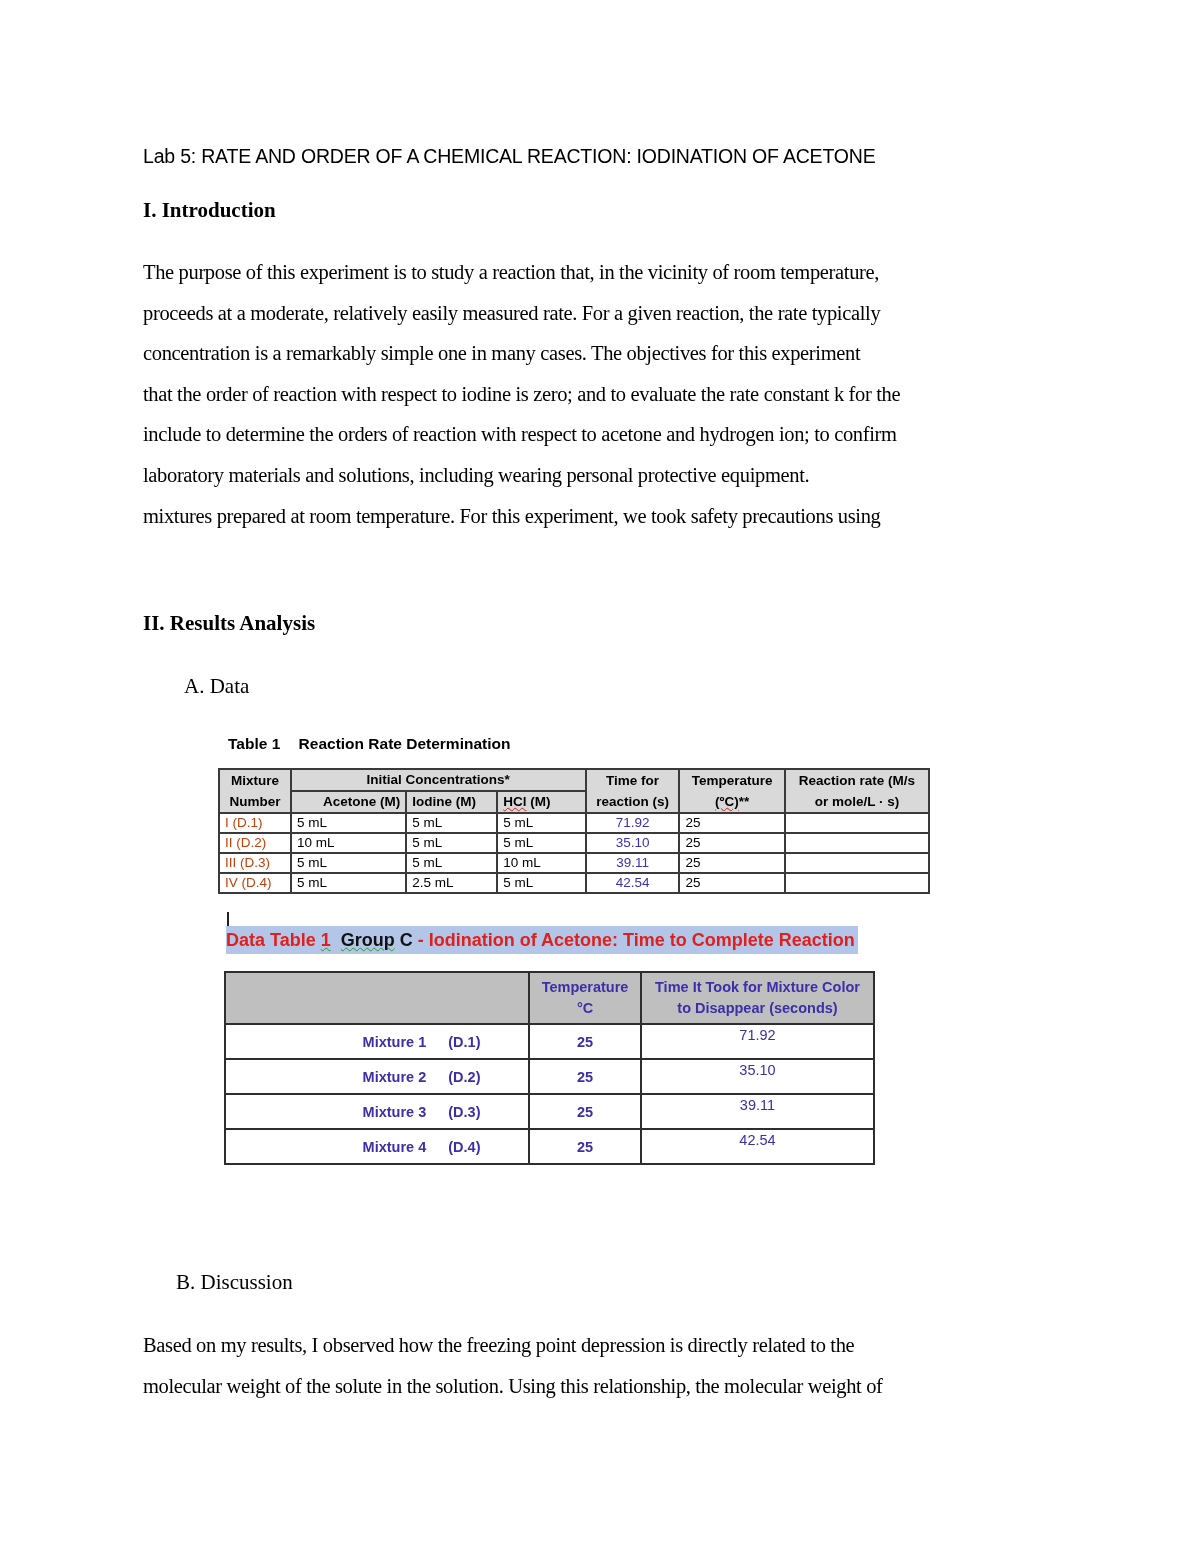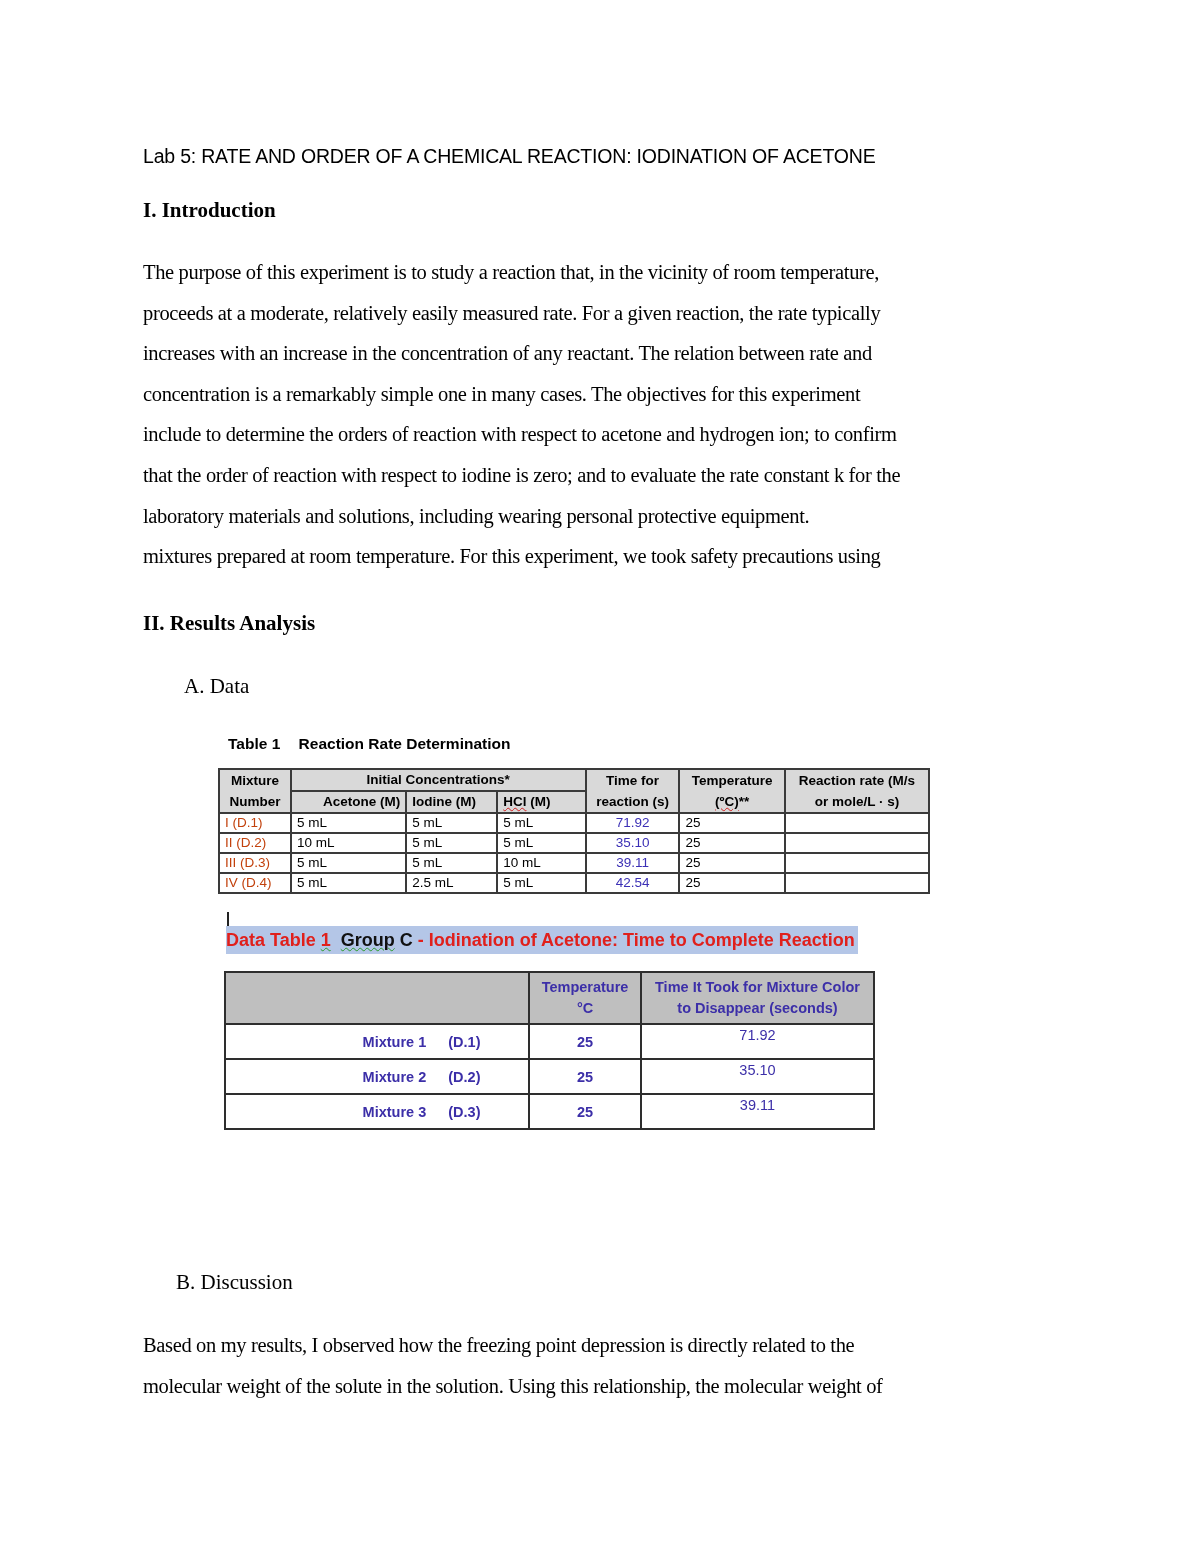--- a/index.html
+++ b/index.html
@@ -44,24 +44,23 @@
 </style>
 </head>
 <body>
 
 <div class="abs sans doc-title">Lab 5: RATE AND ORDER OF A CHEMICAL REACTION: IODINATION OF ACETONE</div>
 
 <div class="abs serif h1" style="left:143px; top:198px;">I. Introduction</div>
 <div class="abs serif para" style="top:252px;">
   <span>The purpose of this experiment is to study a reaction that, in the vicinity of room temperature,</span>
   <span>proceeds at a moderate, relatively easily measured rate. For a given reaction, the rate typically</span>
-  <span>increases with an increase in the concentration of any reactant. The relation between rate and</span>
   <span>concentration is a remarkably simple one in many cases. The objectives for this experiment</span>
+  <span>that the order of reaction with respect to iodine is zero; and to evaluate the rate constant k for the</span>
   <span>include to determine the orders of reaction with respect to acetone and hydrogen ion; to confirm</span>
-  <span>that the order of reaction with respect to iodine is zero; and to evaluate the rate constant k for the</span>
   <span>laboratory materials and solutions, including wearing personal protective equipment.</span>
   <span>mixtures prepared at room temperature. For this experiment, we took safety precautions using</span>
 </div>
 
 <div class="abs serif h1" style="left:143px; top:611px;">II. Results Analysis</div>
 <div class="abs serif subhead" style="left:184px; top:674px;">A.  Data</div>
 
 <div class="abs sans t1-caption">
   <span class="num">Table 1</span>
   <span>Reaction Rate Determination</span>
@@ -162,20 +161,25 @@
   <tr>
     <td class="mix"><span>Mixture 2</span><span class="code">(D.2)</span></td>
     <td class="c">25</td>
     <td class="time">35.10</td>
   </tr>
   <tr>
     <td class="mix"><span>Mixture 3</span><span class="code">(D.3)</span></td>
     <td class="c">25</td>
     <td class="time">39.11</td>
   </tr>
+  <tr>
+    <td class="mix"><span>Mixture 4</span><span class="code">(D.4)</span></td>
+    <td class="c">25</td>
+    <td class="time">42.54</td>
+  </tr>
 </tbody>
   </table>
 
 <div class="abs serif subhead" style="left:176px; top:1270px;">B.  Discussion</div>
 <div class="abs serif para" style="top:1325px;">
   <span>Based on my results, I observed how the freezing point depression is directly related to the</span>
   <span>molecular weight of the solute in the solution.  Using this relationship, the molecular weight of</span>
 </div>
 
 </body></html>

